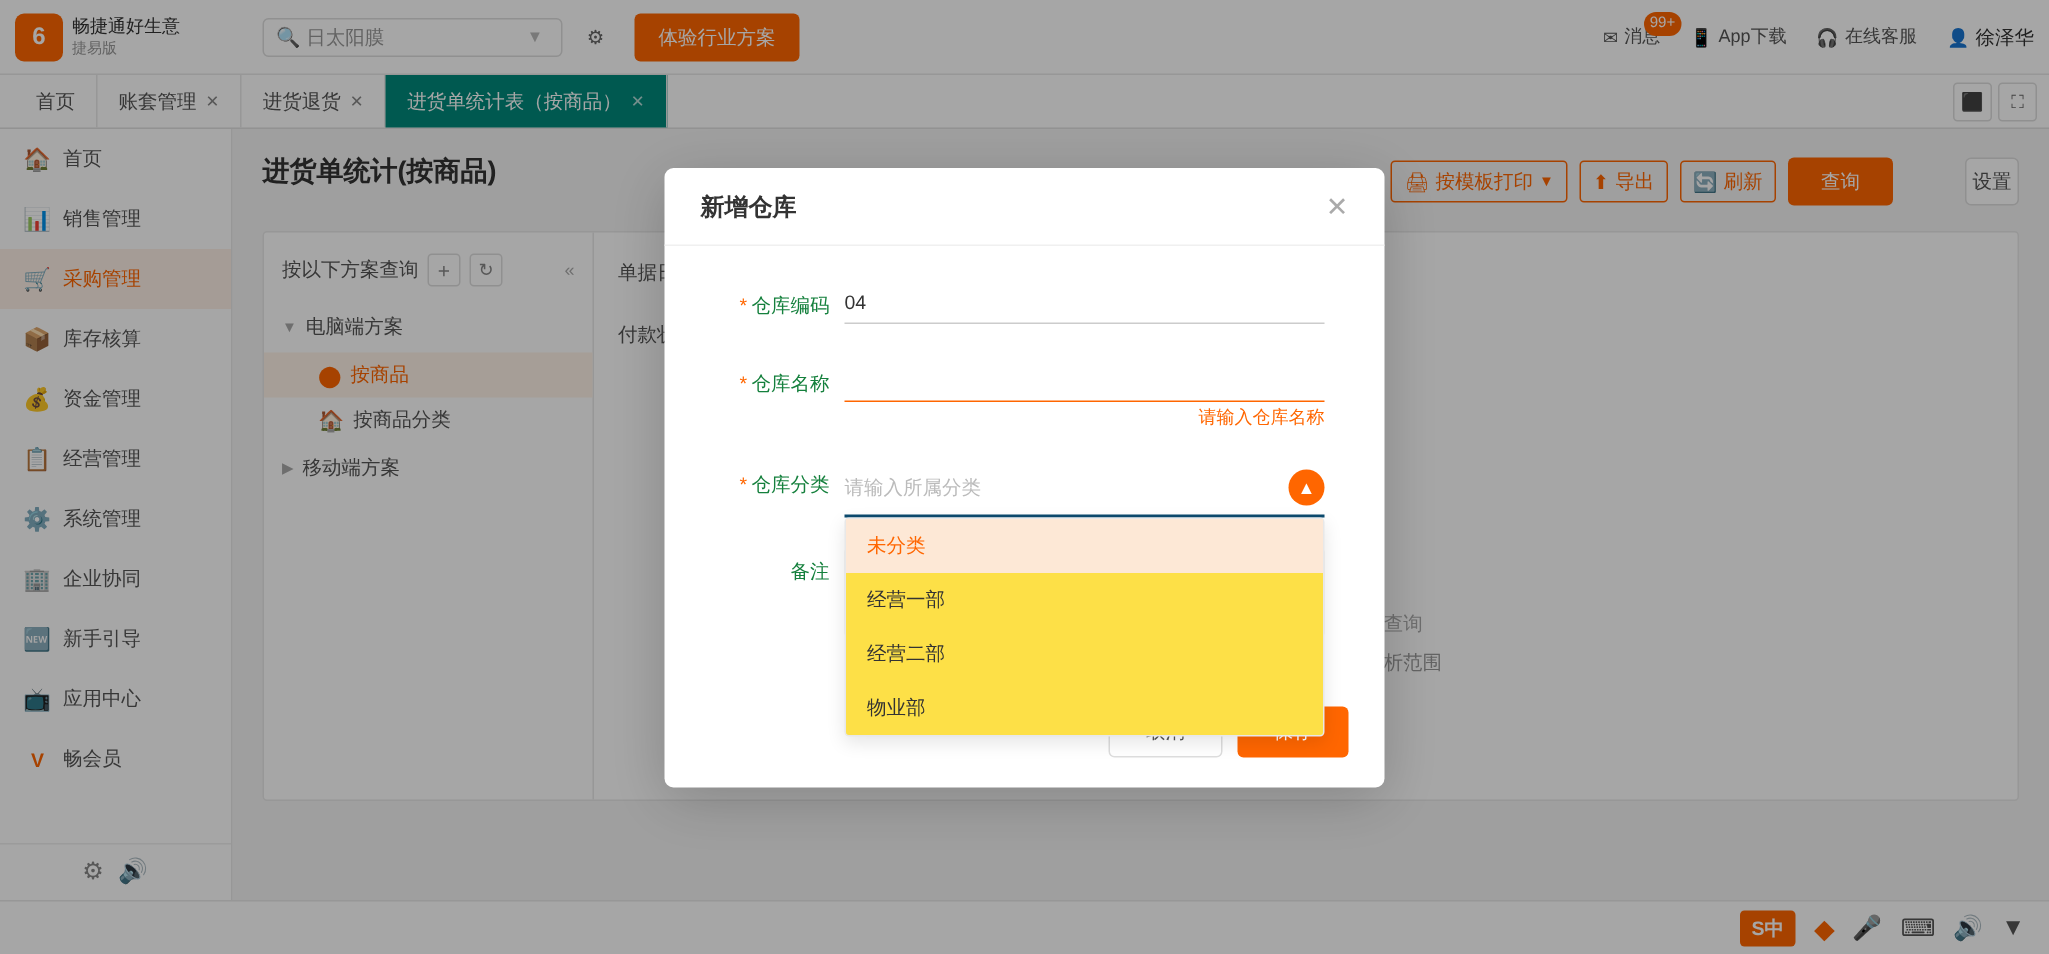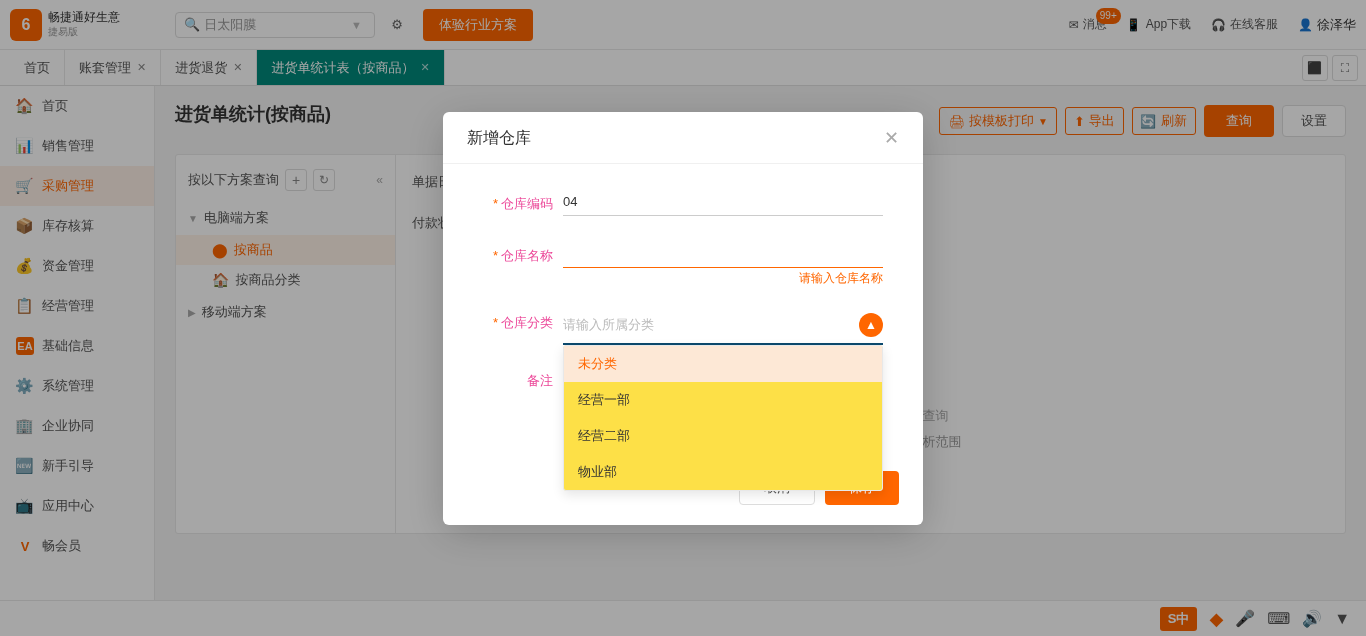--- a/index.html
+++ b/index.html
@@ -178,23 +178,24 @@
       border-radius: 4px;
       padding: 7px 22px;
       cursor: pointer;
       font-size: 13px;
     }
     .settings-btn {
       border: 1px solid #ddd;
       background: #fff;
       color: #555;
       border-radius: 4px;
-      padding: 6px 18px;
-      cursor: pointer;
-      font-size: 13px;
+      padding: 6px 4px;
+      cursor: pointer;
+      font-size: 13px;
+      margin-left: 40px;
     }
 
     
     .left-panel {
       width: 220px;
       flex-shrink: 0;
       border-right: 1px solid #e8e8e8;
       padding: 10px 0;
     }
     .left-panel-header {
@@ -236,38 +237,38 @@
       box-shadow: 0 8px 40px rgba(0,0,0,0.2);
       position: relative;
       overflow: visible;
     }
     .modal-header {
       display: flex; align-items: center; justify-content: space-between;
       padding: 16px 24px 14px;
       border-bottom: 1px solid #f0f0f0;
     }
     .modal-title {
-      font-size: 16px; font-weight: normal; color: #333;
+      font-size: 16px; font-weight: bold; color: #333;
     }
     .modal-close {
       color: #aaa; font-size: 18px; cursor: pointer; line-height: 1;
     }
     .modal-body {
       padding: 24px 40px 16px;
     }
     .form-row {
       display: flex; align-items: flex-start;
       margin-bottom: 20px;
       position: relative;
     }
     .form-label {
       width: 80px;
       text-align: right;
       padding-right: 10px;
-      color: #ec4899;
+      color: #15803d;
       font-size: 13px;
       line-height: 32px;
       flex-shrink: 0;
     }
     .form-label.required::before {
       content: '*';
       color: #f60;
       margin-right: 3px;
     }
     .form-control {
@@ -509,24 +510,20 @@
       <span class="si-icon">📦</span>
       <span>库存核算</span>
     </div>
     <div class="sidebar-item">
       <span class="si-icon">💰</span>
       <span>资金管理</span>
     </div>
     <div class="sidebar-item">
       <span class="si-icon">📋</span>
       <span>经营管理</span>
-    </div>
-    <div class="sidebar-item">
-      <span class="si-icon" style="font-size:11px; font-weight:bold; background:#f60; color:#fff; border-radius:3px; padding:1px 3px;">EA</span>
-      <span>基础信息</span>
     </div>
     <div class="sidebar-item">
       <span class="si-icon">⚙️</span>
       <span>系统管理</span>
     </div>
     <div class="sidebar-item">
       <span class="si-icon">🏢</span>
       <span>企业协同</span>
     </div>
     <div class="sidebar-item">

